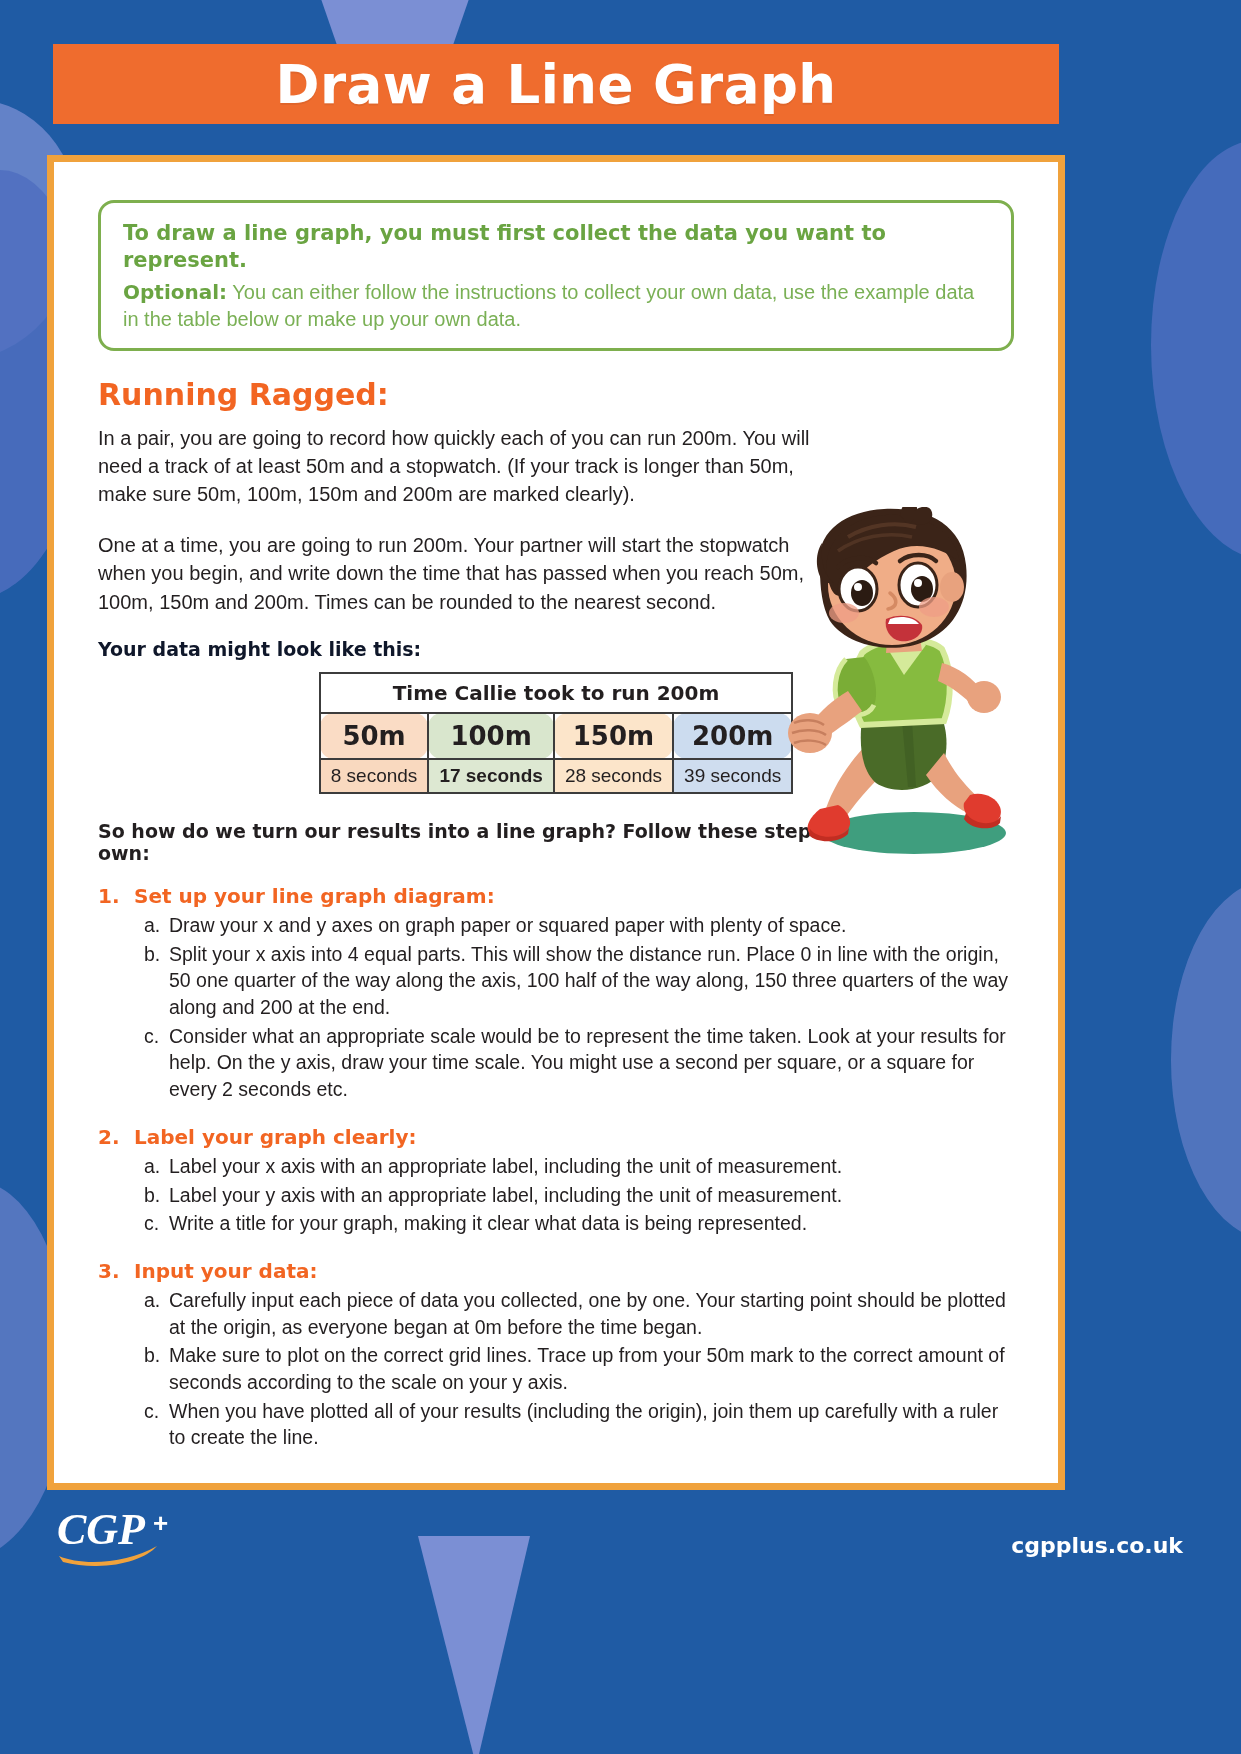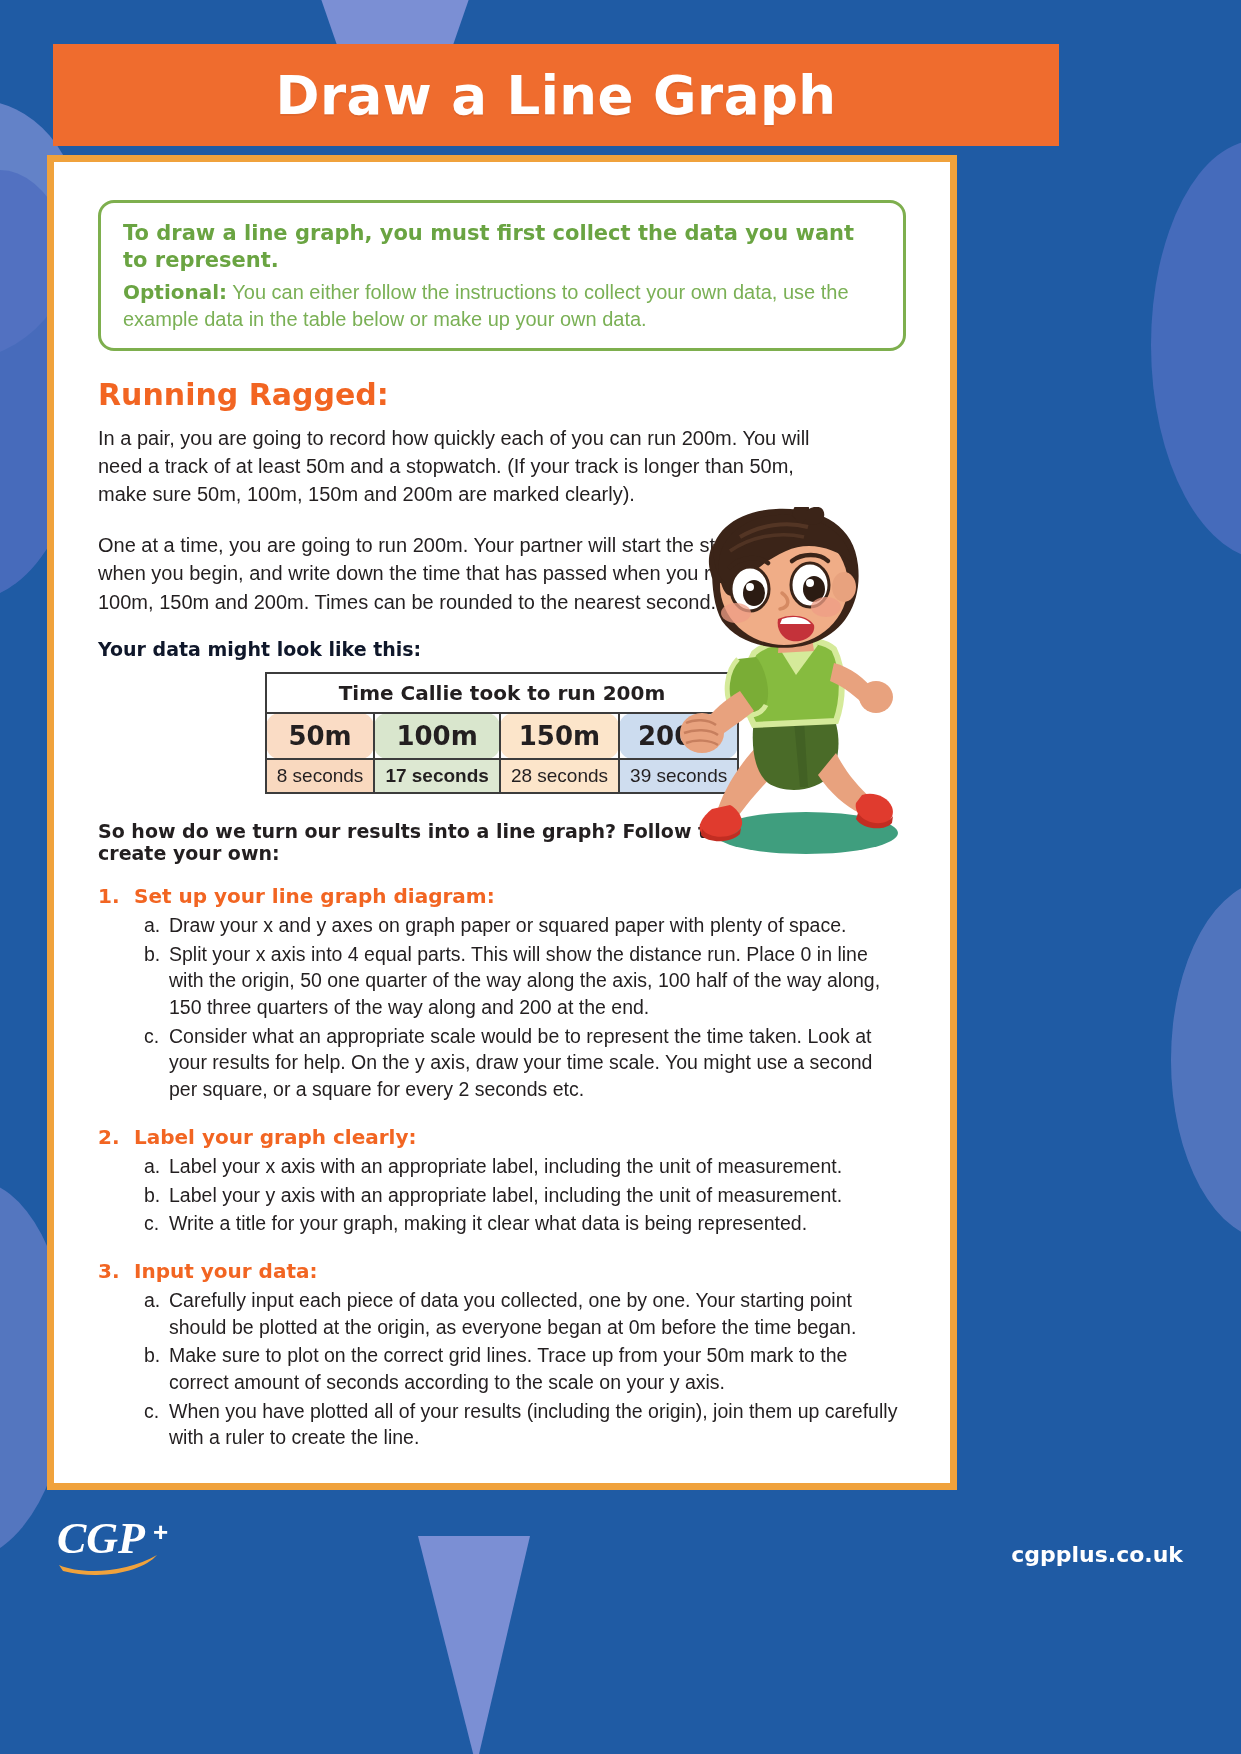--- a/index.html
+++ b/index.html
@@ -64,41 +64,41 @@
     bottom: -12px; left: 418px;
     width: 112px; height: 230px;
     background: #7b8fd4;
     clip-path: polygon(0 0, 100% 0, 52% 100%);
   }
 
   
   .title-banner {
     position: absolute;
     top: 44px; left: 53px;
-    width: 1006px; height: 102px;
+    width: 1006px; height: 80px;
     background: #ef6c2e;
     display: flex;
     align-items: center;
     justify-content: center;
     z-index: 5;
   }
   .title-banner h1 {
     font-family: "DejaVu Sans", sans-serif;
     font-size: 53px;
     font-weight: bold;
     color: #ffffff;
     letter-spacing: .5px;
     text-shadow: 0 2px 0 rgba(0,0,0,.06);
   }
 
   
   .card {
     position: absolute;
     top: 155px; left: 47px;
-    width: 910px; height: 1335px;
+    width: 1018px; height: 1335px;
     background: #ffffff;
     border: 7px solid #f0a23c;
     z-index: 4;
     padding: 38px 44px 20px 44px;
   }
 
   
   .info-box {
     border: 3px solid #7eaf4e;
     border-radius: 16px;
@@ -223,21 +223,21 @@
     top: 130px;
     right: -22px;
     width: 260px;
     height: 350px;
     z-index: 3;
   }
 
   
   .footer {
     position: absolute;
-    bottom: 7px; left: 0;
+    bottom: 16px; left: 0;
     width: 1241px; height: 264px;
     z-index: 6;
   }
   .logo {
     position: absolute;
     left: 57px; bottom: 172px;
     width: 135px; height: 62px;
   }
   .site {
     position: absolute;

